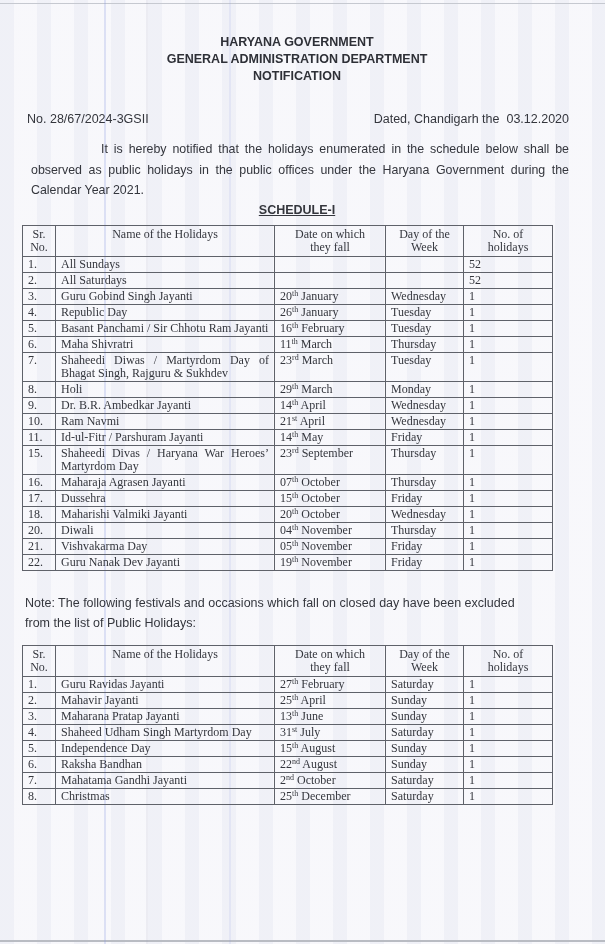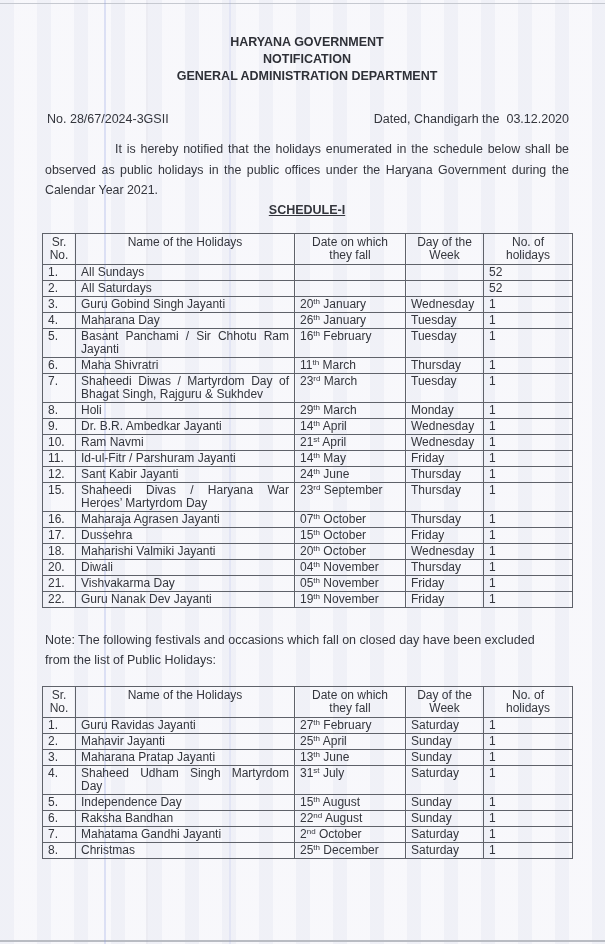--- a/index.html
+++ b/index.html
@@ -17,40 +17,41 @@
     font-family: "Liberation Sans", sans-serif;
     color: #34363d;
   }
   .edge-top { position: absolute; top: 3px; left: 0; right: 0; height: 1px; background: #c6c9d0; }
   .edge-bottom { position: absolute; bottom: 2px; left: 0; right: 0; height: 2px; background: #b9bcc3; }
   .streak { position: absolute; top: 0; bottom: 0; pointer-events: none; }
   .streak-1 { left: 104px; width: 2px; background: rgba(140,155,225,0.26); }
   .streak-2 { left: 146px; width: 2px; background: rgba(160,165,190,0.14); }
   .streak-3 { left: 229px; width: 2px; background: rgba(140,155,225,0.13); }
 
-  .doc { position: relative; padding: 34px 33px 0 42px; }
+  .doc { position: relative; padding: 34px 33px 0 22px; }
   .title-block { text-align: center; font-weight: bold; font-size: 12.5px; line-height: 17px; color: #2e3037; }
   .ref-row { display: flex; justify-content: space-between; margin: 27px 3px 0 5px; font-size: 12.5px; }
   .ref-row span { white-space: pre; }
   .body-para {
-    margin: 13px 3px 0 3px;
+    margin: 13px 3px 0 9px;
     font-size: 12.4px;
     line-height: 20.5px;
     text-align: justify;
     text-indent: 70px;
   }
   .schedule-heading { margin-top: 2px; text-align: center; font-size: 12.5px; font-weight: bold; }
   .schedule-heading span { text-decoration: underline; }
 
   table.holiday-table {
     border-collapse: collapse;
     table-layout: fixed;
     width: 530px;
-    margin-top: 16px;
+    margin-top: 8px;
     font-size: 12px;
+    font-family: Liberation Serif, serif;
   }
   .holiday-table th, .holiday-table td {
     border: 1px solid #5f626a;
     padding: 1px 5px 1px 5px;
     vertical-align: top;
     line-height: 13px;
     overflow: hidden;
   }
   .holiday-table th {
     font-weight: normal;
@@ -82,22 +83,22 @@
   <div class="edge-top"></div>
   <div class="edge-bottom"></div>
   <div class="streak streak-1"></div>
   <div class="streak streak-2"></div>
   <div class="streak streak-3"></div>
 
   <div class="doc">
 
     <div class="title-block">
       <div>HARYANA GOVERNMENT</div>
+      <div>GENERAL ADMINISTRATION DEPARTMENT</div>
       <div>NOTIFICATION</div>
-      <div>GENERAL ADMINISTRATION DEPARTMENT</div>
     </div>
 
     <div class="ref-row">
       <span>No. 28/67/2024-3GSII</span>
       <span>Dated, Chandigarh the  03.12.2020</span>
     </div>
 
     <p class="body-para">It is hereby notified that the holidays enumerated in the schedule below shall be observed as public holidays in the public offices under the Haryana Government during the Calendar Year 2021.</p>
 
     <div class="schedule-heading">
@@ -142,21 +143,21 @@
   </tr>
           <tr>
     <td class="c-sr">3.</td>
     <td class="c-name">Guru Gobind Singh Jayanti</td>
     <td class="c-date"><span class="d-day">20</span><sup class="d-sfx">th</sup><span class="d-mon"> January</span></td>
     <td class="c-day">Wednesday</td>
     <td class="c-count">1</td>
   </tr>
           <tr>
     <td class="c-sr">4.</td>
-    <td class="c-name">Maharana Day</td>
+    <td class="c-name">Republic Day</td>
     <td class="c-date"><span class="d-day">26</span><sup class="d-sfx">th</sup><span class="d-mon"> January</span></td>
     <td class="c-day">Tuesday</td>
     <td class="c-count">1</td>
   </tr>
           <tr>
     <td class="c-sr">5.</td>
     <td class="c-name">Basant Panchami / Sir Chhotu Ram Jayanti</td>
     <td class="c-date"><span class="d-day">16</span><sup class="d-sfx">th</sup><span class="d-mon"> February</span></td>
     <td class="c-day">Tuesday</td>
     <td class="c-count">1</td>
@@ -194,27 +195,20 @@
     <td class="c-name">Ram Navmi</td>
     <td class="c-date"><span class="d-day">21</span><sup class="d-sfx">st</sup><span class="d-mon"> April</span></td>
     <td class="c-day">Wednesday</td>
     <td class="c-count">1</td>
   </tr>
           <tr>
     <td class="c-sr">11.</td>
     <td class="c-name">Id-ul-Fitr / Parshuram Jayanti</td>
     <td class="c-date"><span class="d-day">14</span><sup class="d-sfx">th</sup><span class="d-mon"> May</span></td>
     <td class="c-day">Friday</td>
-    <td class="c-count">1</td>
-  </tr>
-          <tr>
-    <td class="c-sr">12.</td>
-    <td class="c-name">Sant Kabir Jayanti</td>
-    <td class="c-date"><span class="d-day">24</span><sup class="d-sfx">th</sup><span class="d-mon"> June</span></td>
-    <td class="c-day">Thursday</td>
     <td class="c-count">1</td>
   </tr>
           <tr>
     <td class="c-sr">15.</td>
     <td class="c-name">Shaheedi Divas / Haryana War Heroes’ Martyrdom Day</td>
     <td class="c-date"><span class="d-day">23</span><sup class="d-sfx">rd</sup><span class="d-mon"> September</span></td>
     <td class="c-day">Thursday</td>
     <td class="c-count">1</td>
   </tr>
           <tr>

